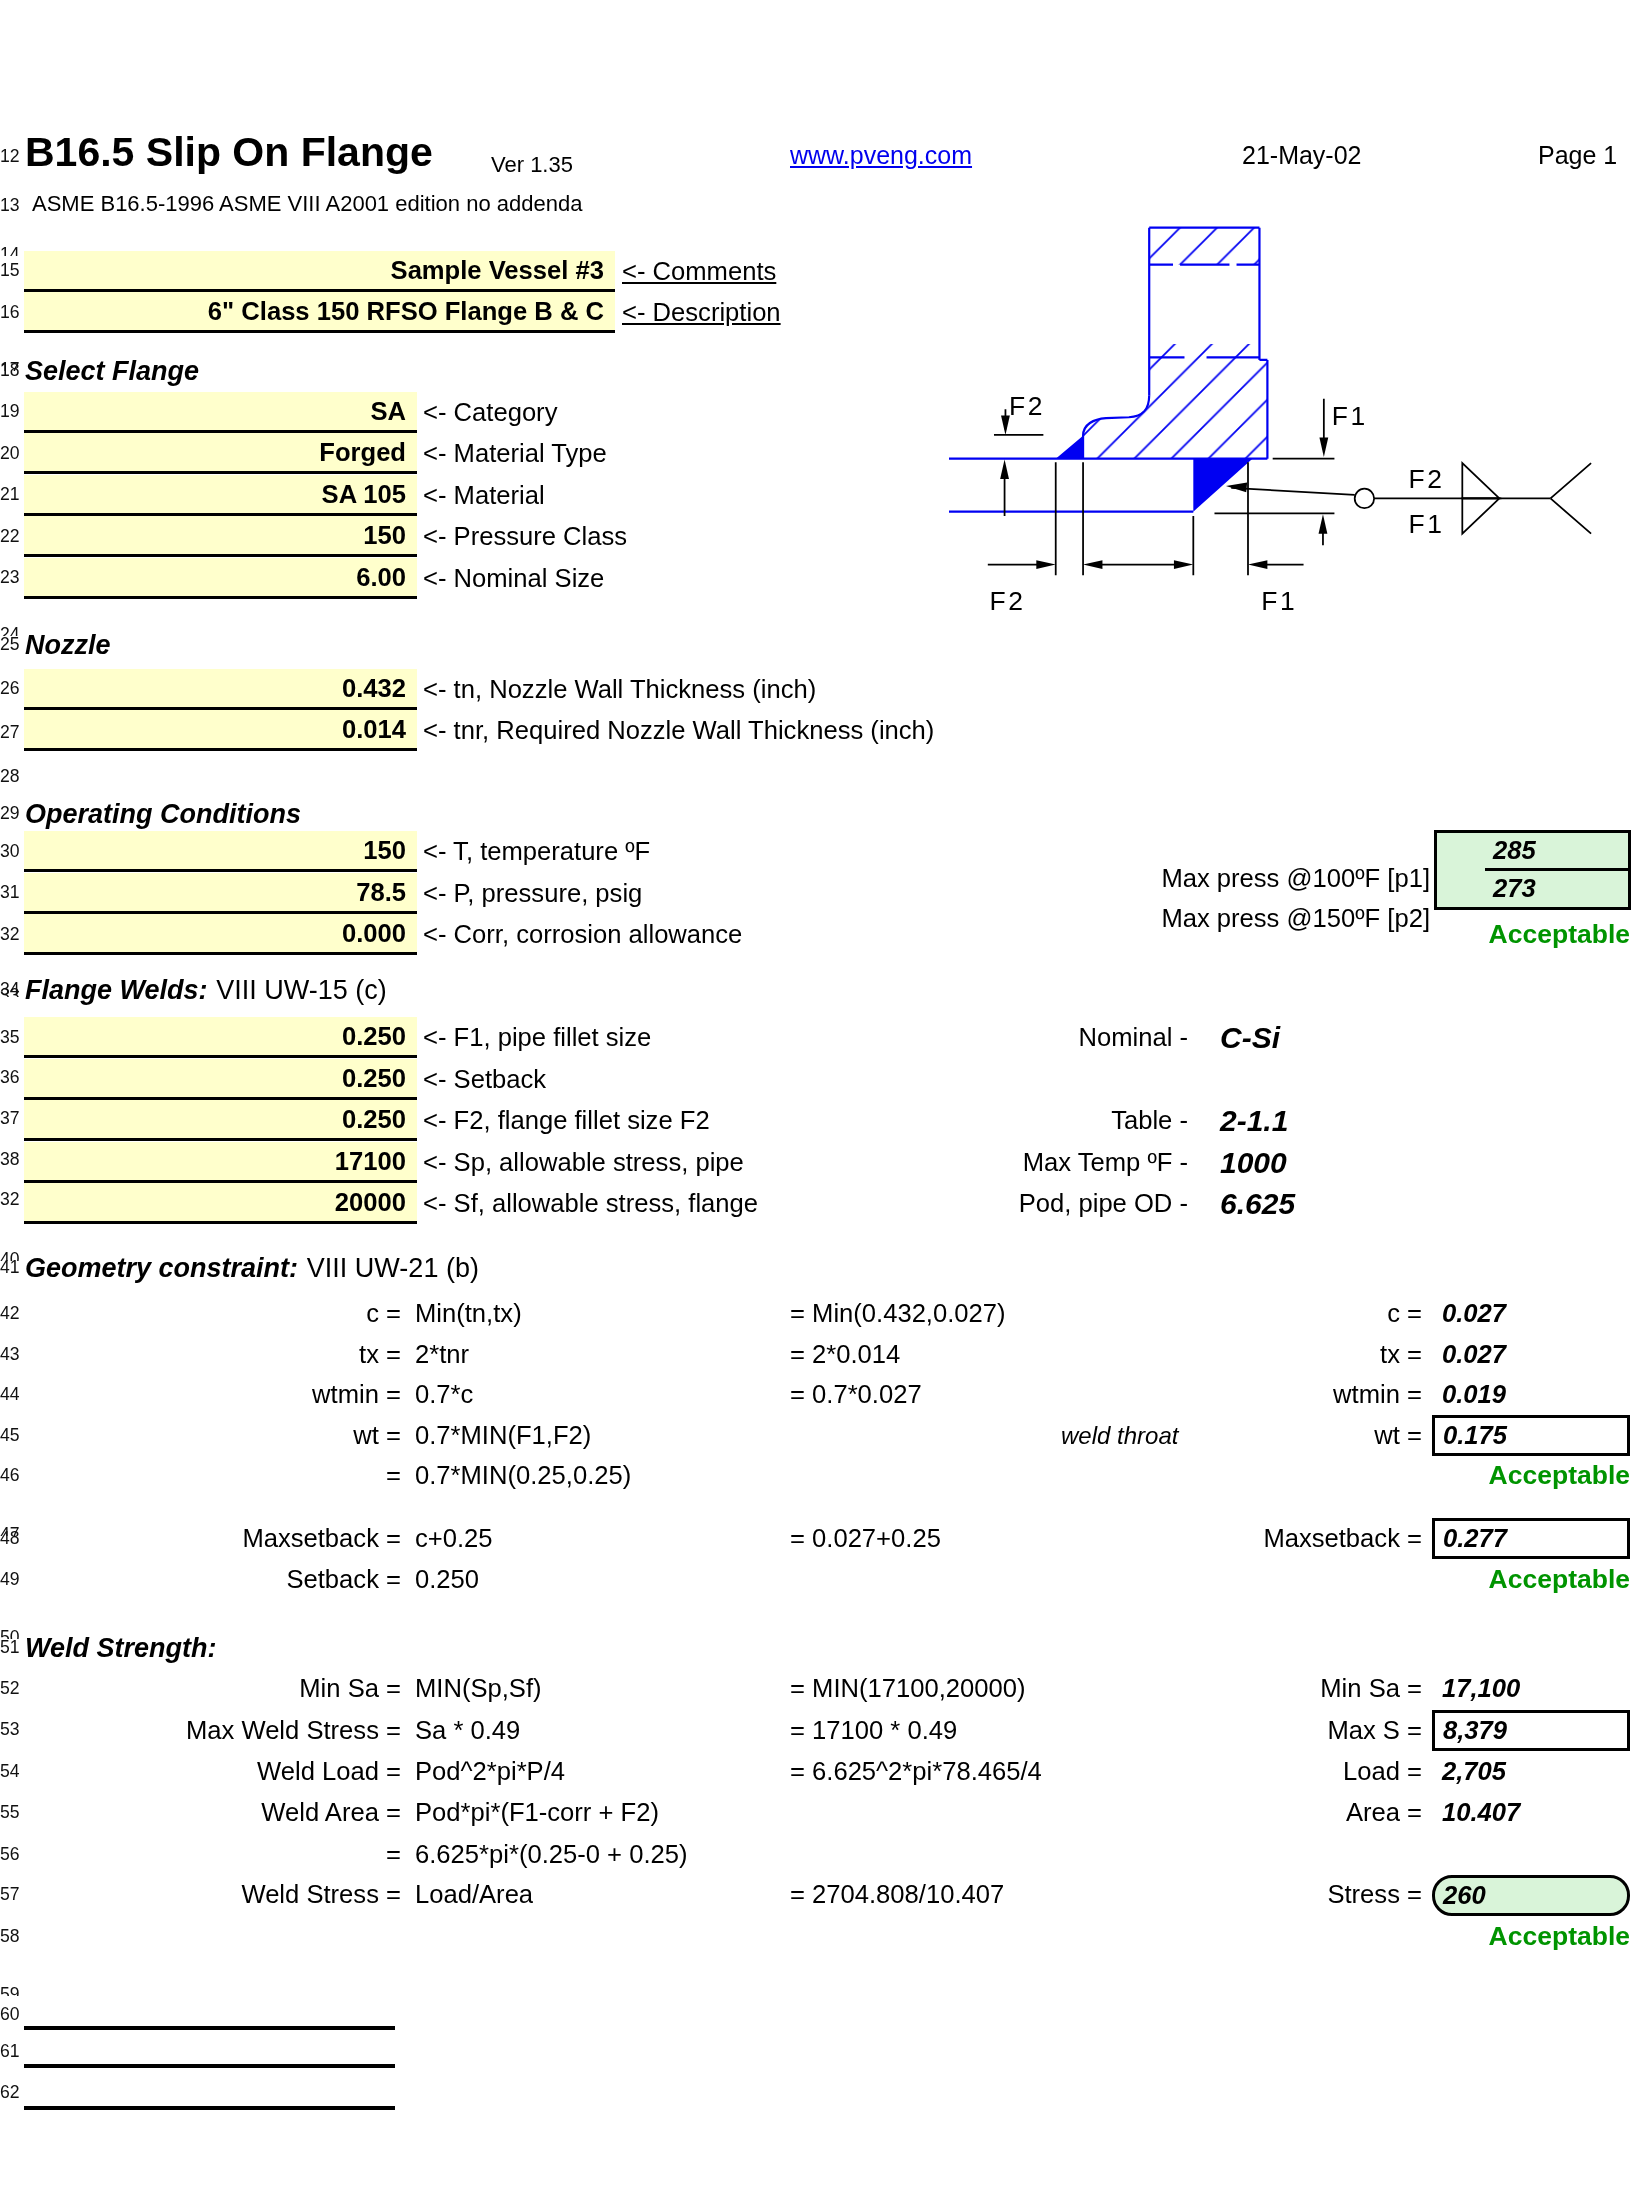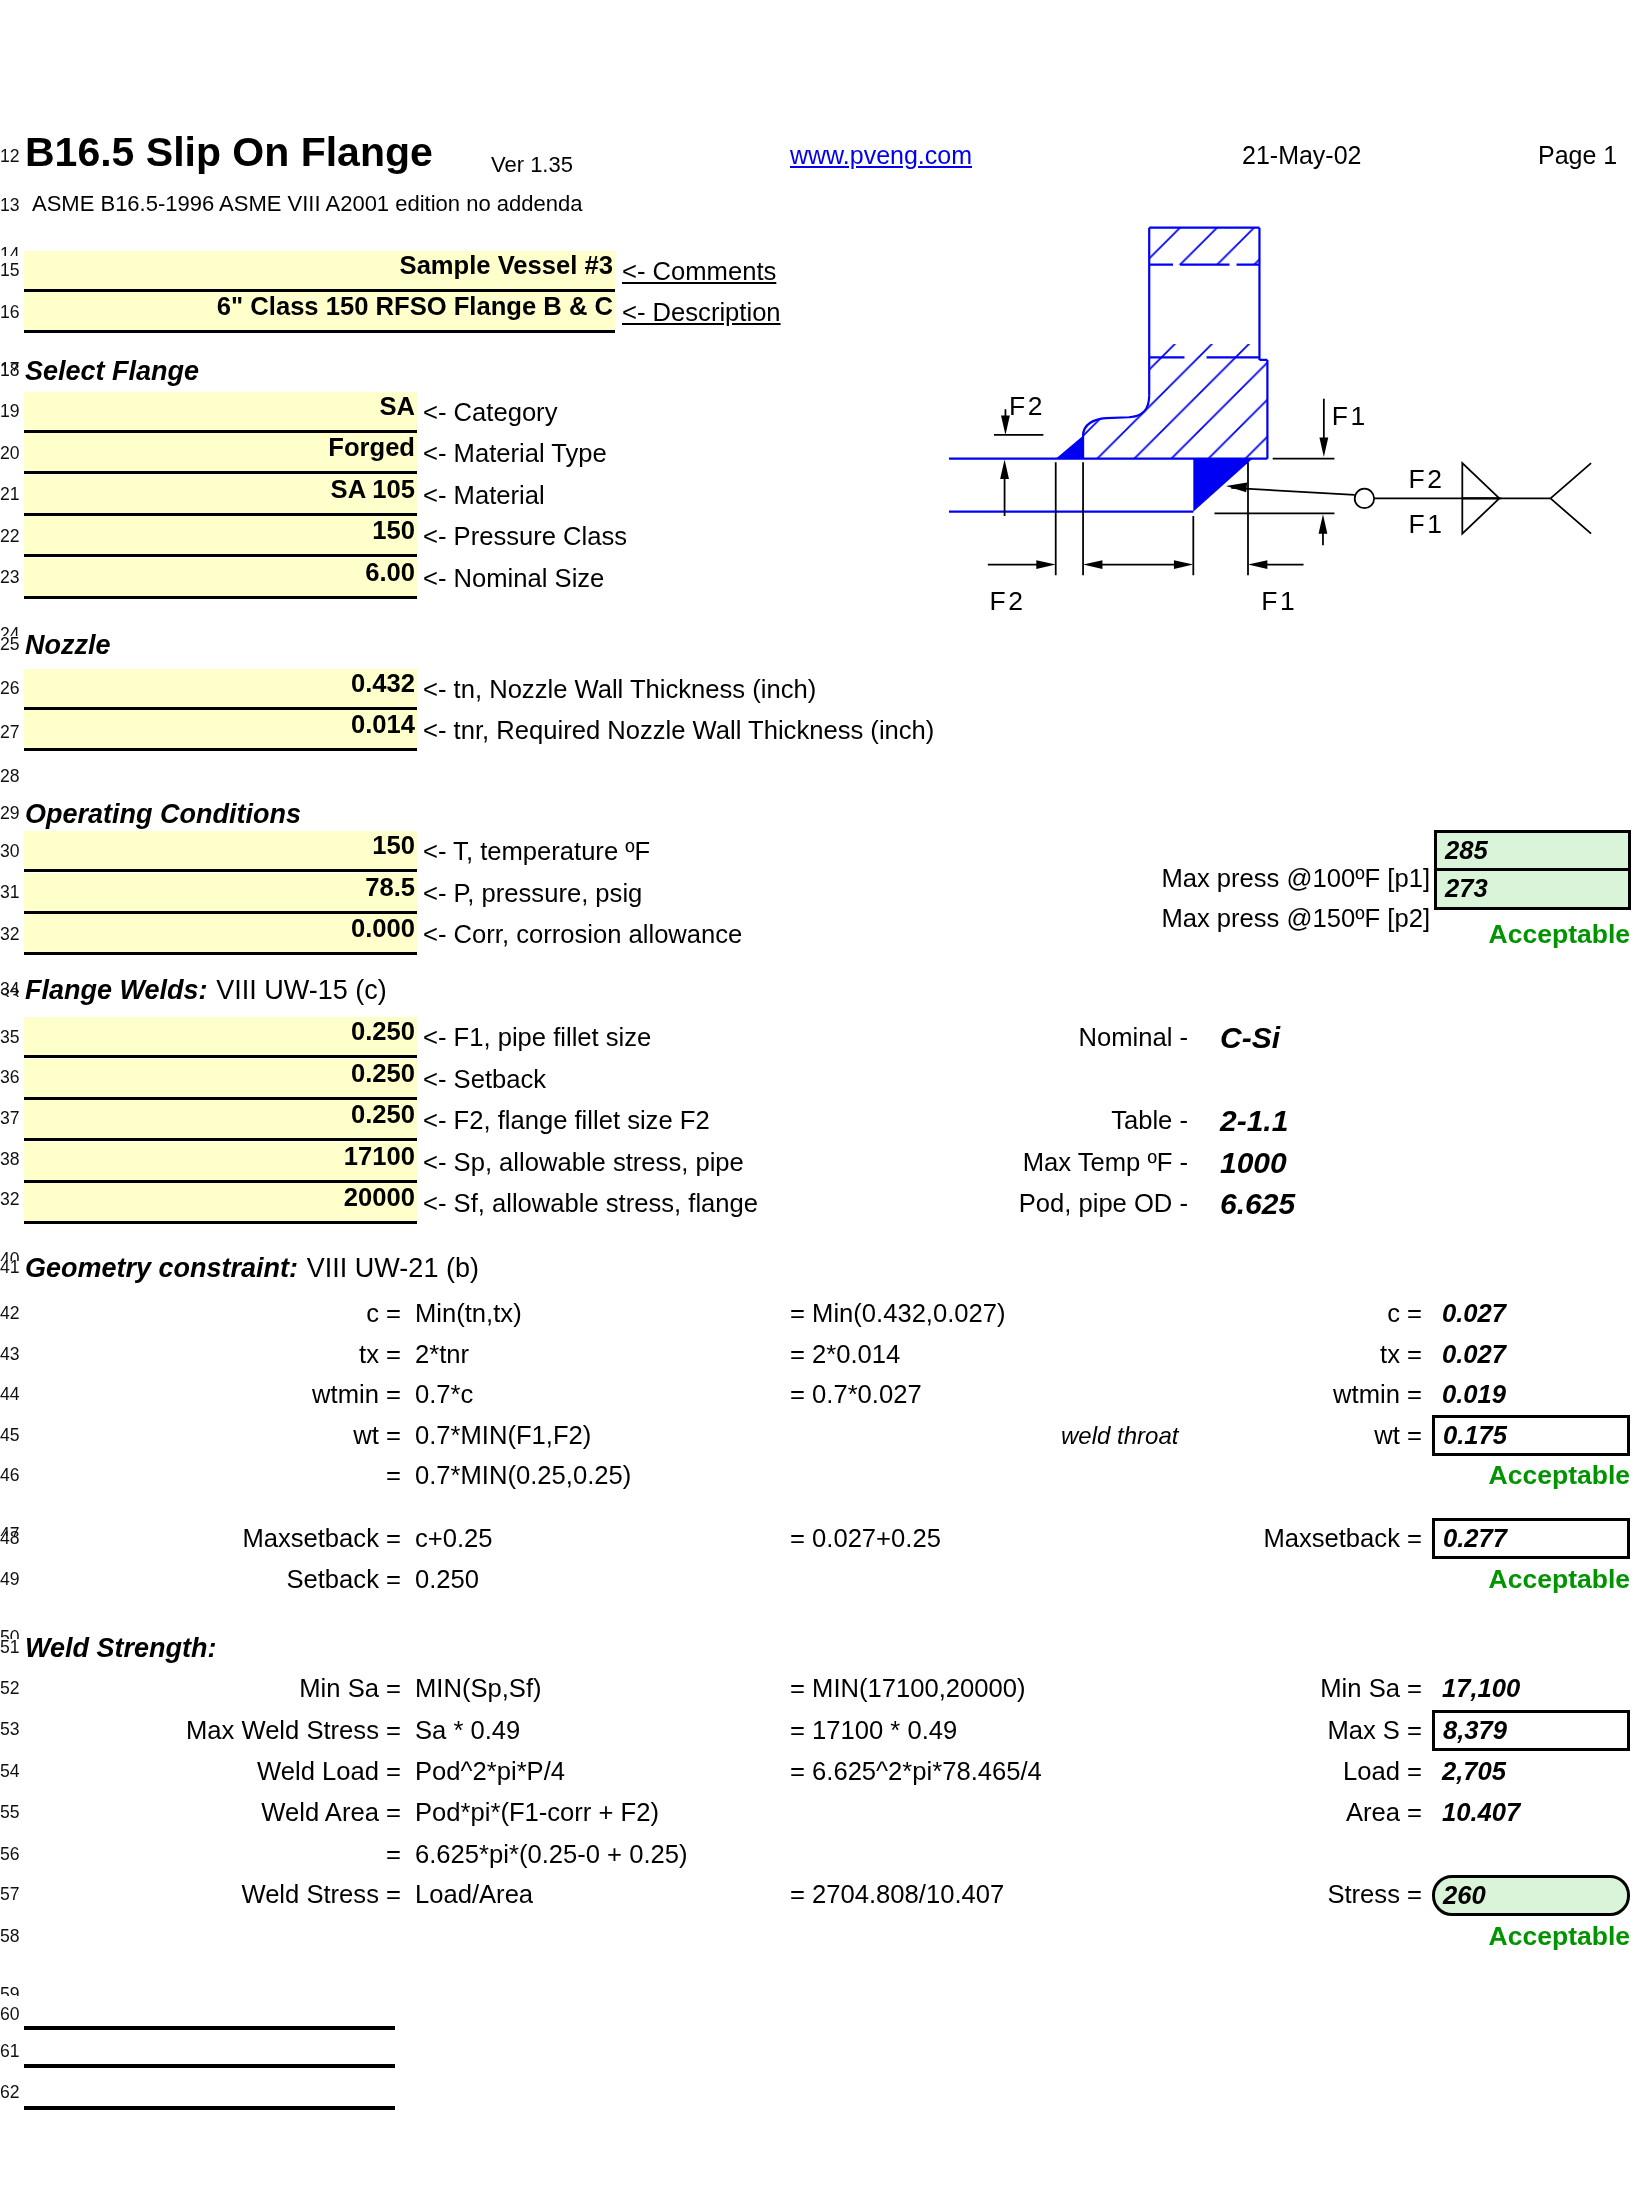--- a/index.html
+++ b/index.html
@@ -17,22 +17,22 @@
            text-decoration:underline; cursor:pointer; }
   .hdate { position:absolute; left:1242px; top:141px; font-size:25px; }
   .hpage { position:absolute; left:1538px; top:141px; font-size:25px; }
   .sub   { position:absolute; left:32px; top:191px; font-size:22px; }
   
   .h { position:absolute; left:25px; height:37px; line-height:37px; font-size:27px;
        font-weight:bold; font-style:italic; white-space:nowrap; }
   .h .code { font-weight:normal; font-style:normal; padding-left:8.8px; }
   
   .cell { position:absolute; left:24px; height:41px; background:#ffffcc;
-          border-bottom:3.5px solid #000; display:flex; align-items:flex-start;
-          justify-content:flex-end; padding-right:2px; font-size:25.6px; font-weight:bold; }
+          border-bottom:3.5px solid #000; display:flex; align-items:center;
+          justify-content:flex-end; padding-right:11px; font-size:25.6px; font-weight:bold; }
   .narrow { width:393px; }
   .wide   { width:591px; }
   .lab  { position:absolute; left:423px; height:41px; display:flex; align-items:center;
           font-size:25.6px; white-space:nowrap; }
   .labw { left:622px;text-decoration:underline; }
   
   .t { position:absolute; height:37px; line-height:37px; font-size:25.6px; white-space:nowrap; }
   .lhs  { left:88px; width:313px; text-align:right; }
   .form { left:415px; }
   .subst{ left:790px; }
@@ -42,21 +42,21 @@
   .box  { position:absolute; left:1432px; width:198px; height:41px; border:3.5px solid #000;
           background:#fff; display:flex; align-items:center; padding-left:8px;
           font-size:25.6px; font-weight:bold; font-style:italic; }
   .box.green { background:#d9f4d9;border-radius:20px; }
   .accept { position:absolute; left:1323px; width:307px; text-align:right; height:37px;
             line-height:37px; font-size:26.5px; font-weight:bold; color:#009400; }
   
   .mplab { position:absolute; left:1015px; width:415px; height:39px; line-height:39px;
            text-align:right; font-size:25.6px;margin-top:28px; }
   .mpbox { position:absolute; left:1434px; top:830px; width:197px; height:80px;
-           border:3.5px solid #000; background:#d9f4d9; }
+           border:3.5px solid #000; background:#d9f4d9;padding-left:48px; }
   .mpbox .mprow { height:38px; border-bottom:3.5px solid #000; display:flex; align-items:center;
                   padding-left:8px; font-size:25.6px; font-weight:bold; font-style:italic; }
   .mpbox .mprow:last-child { border-bottom:none; height:35px; }
   
   .ilab { position:absolute; left:959px; width:229px; height:41px; line-height:41px;
           text-align:right; font-size:25.6px; }
   .ival { position:absolute; left:1220px; height:41px; line-height:41px; font-size:30px;
           font-weight:bold; font-style:italic; }
   
   .bline { position:absolute; left:24px; width:371px; height:3.5px; background:#000; }

